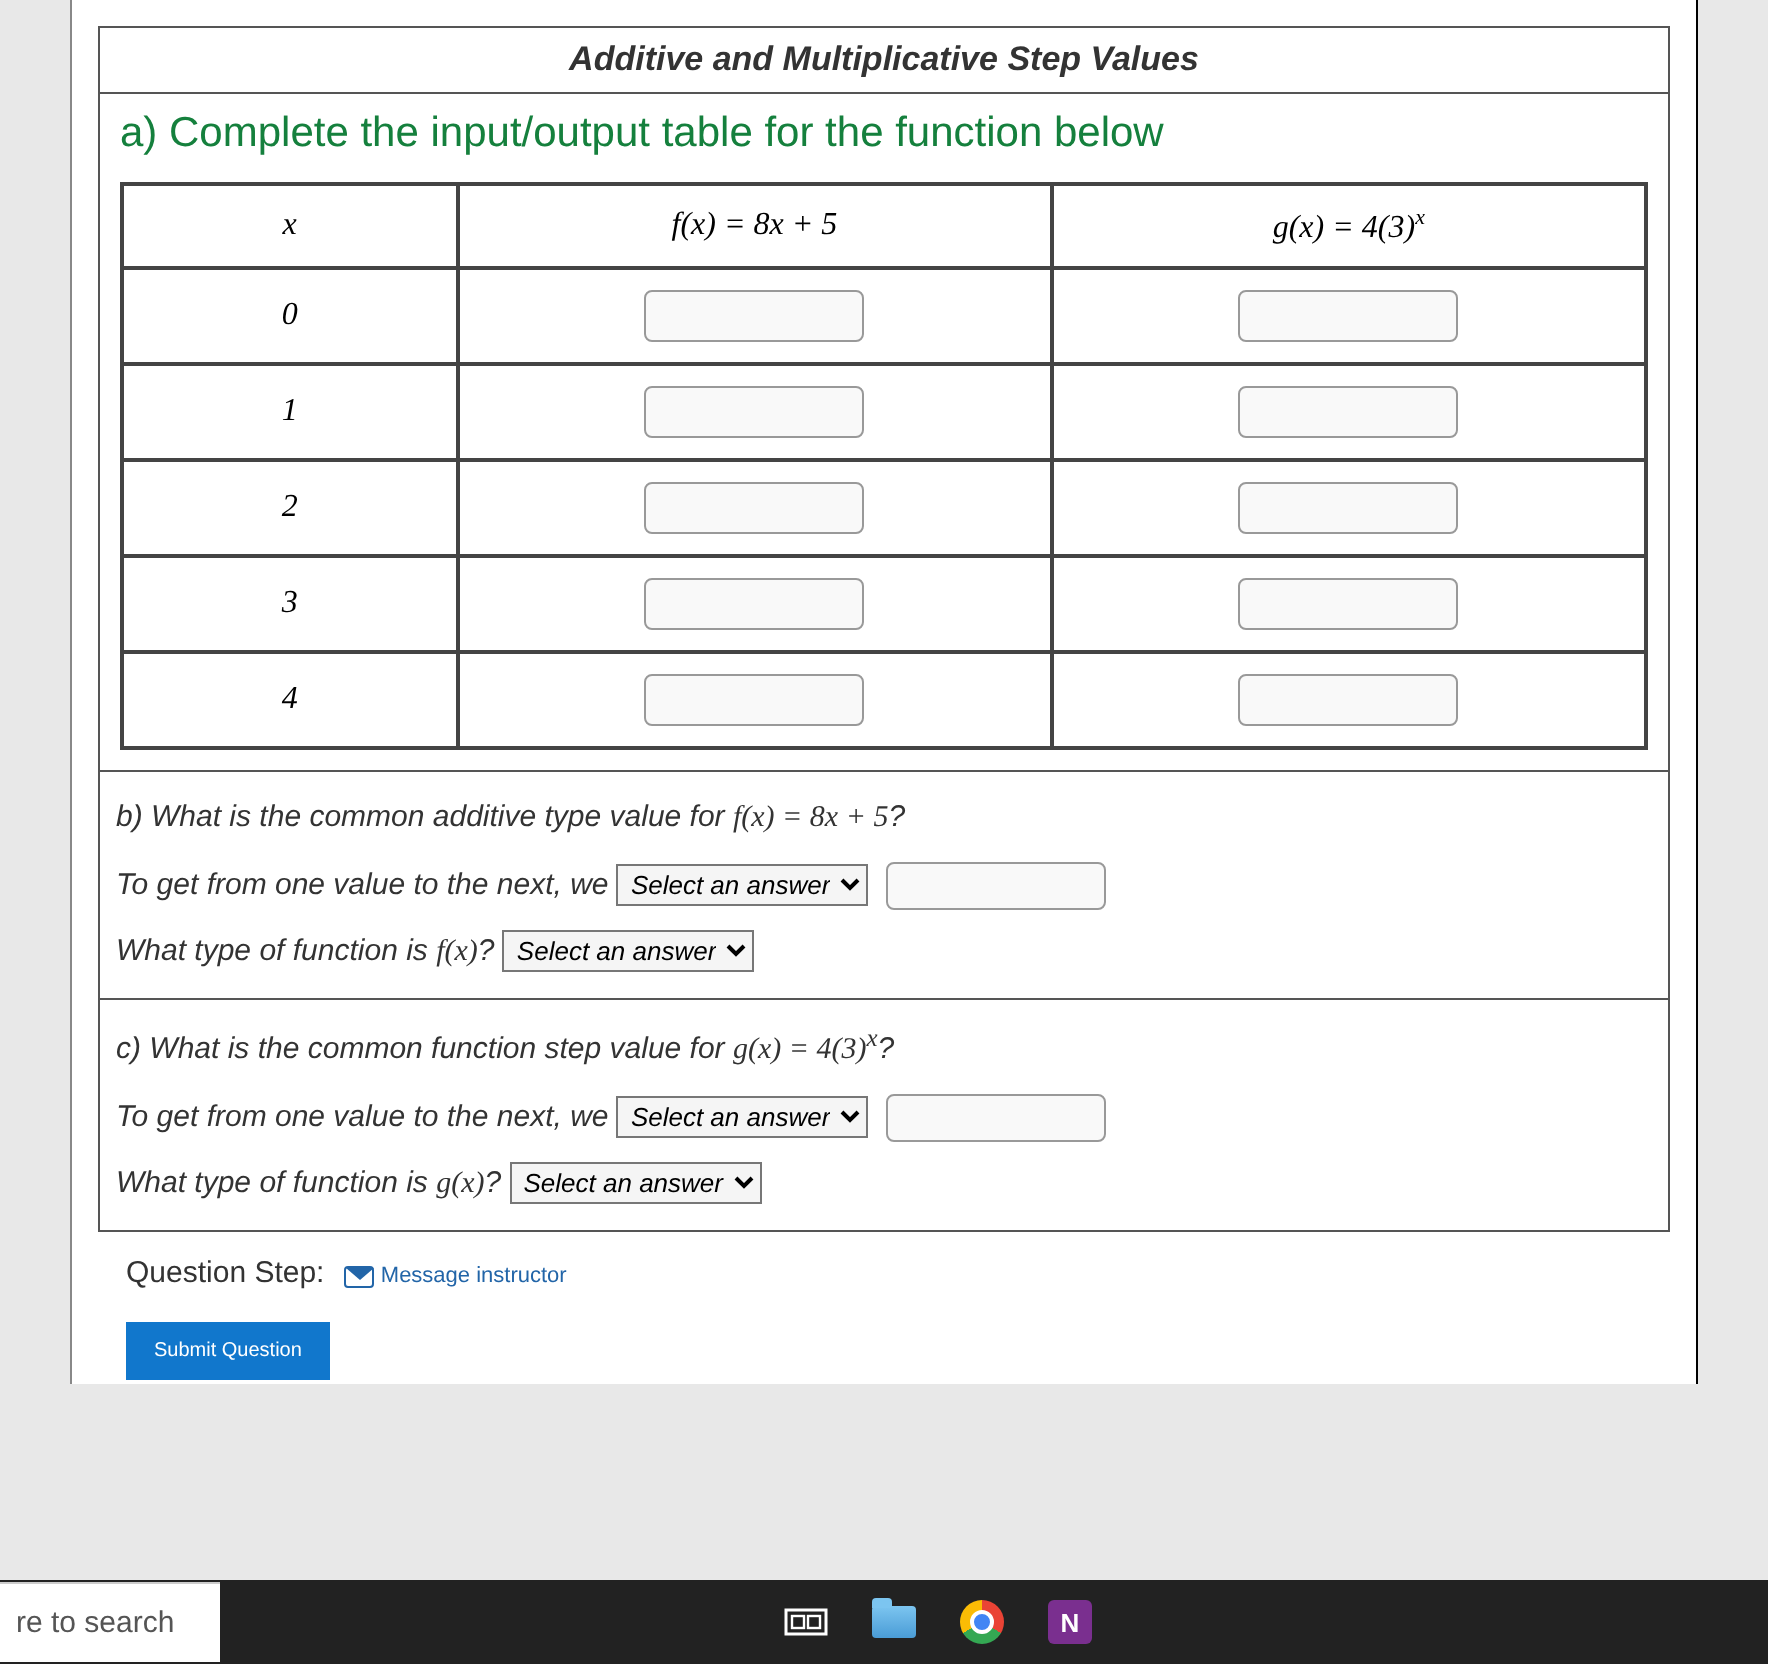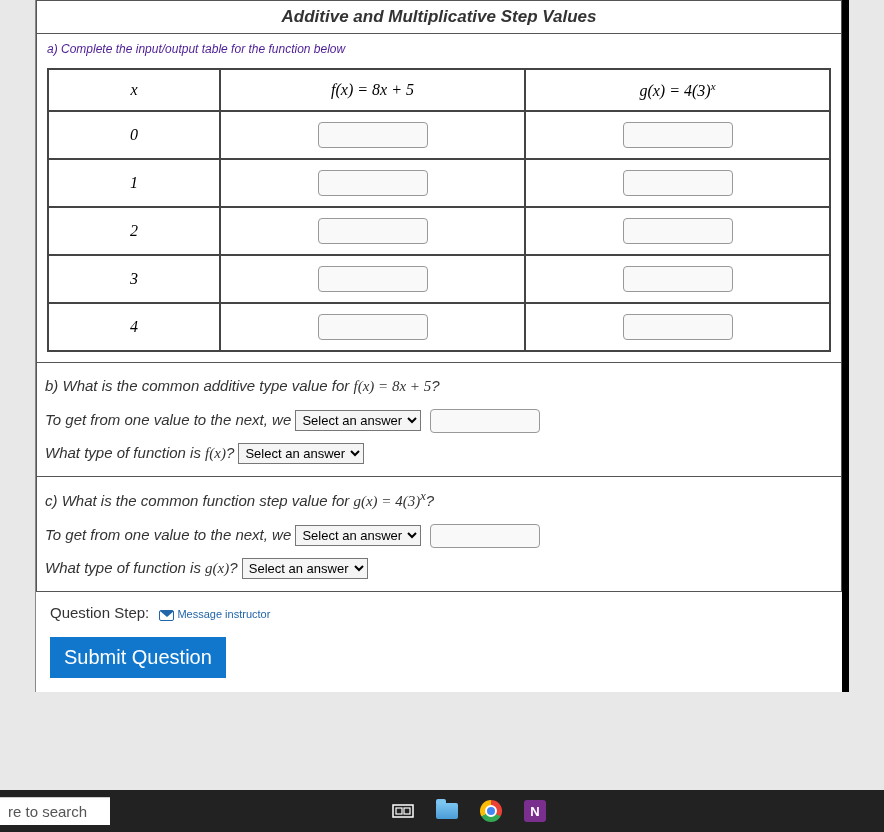--- a/index.html
+++ b/index.html
@@ -8,46 +8,45 @@
     font-family: Arial, sans-serif;
     background: #e8e8e8;
     width: 884px;
     height: 832px;
     overflow: hidden;
     position: relative;
   }
   .page-container {
     background: #fff;
     margin: 0 35px;
-    padding: 0;
+    padding: 13px;
     position: relative;
     height: 692px;
     border-left: 1px solid #888;
-    border-right: 7px solid #000000;
+    border-right: 1px solid #000000;
   }
   .main-table {
     width: 100%;
     border-collapse: collapse;
   }
   .main-table td, .main-table th {
     border: 1px solid #555;
     padding: 6px 8px;
   }
   .title-cell {
     text-align: center;
     font-style: italic;
     font-weight: bold;
     font-size: 17px;
     color: #333;
     padding: 8px;
   }
   .part-label {
-    font-style: italic;
-    font-size: 12px;
-    color: #4c1d95;
+    font-size: 21px;
+    color: #15803d;
     padding: 8px 10px;
   }
   .inner-table {
     width: calc(100% - 20px);
     margin: 4px 10px 10px 10px;
     border-collapse: collapse;
   }
   .inner-table th, .inner-table td {
     border: 2px solid #444;
     padding: 10px 6px;
@@ -85,20 +84,21 @@
     line-height: 2.2;
   }
   .inline-math {
     font-family: Georgia, serif;
   }
   select.answer-select {
     font-size: 13px;
     padding: 1px 2px;
     border: 1px solid #777;
     background: #f5f5f5;
+    font-style: italic;
   }
   .small-input {
     width: 110px;
     height: 24px;
     border: 1px solid #999;
     border-radius: 4px;
     background: #f9f9f9;
     margin-left: 4px;
     vertical-align: middle;
   }
@@ -130,37 +130,37 @@
     width: 0; height: 0;
     border-left: 7.5px solid transparent;
     border-right: 7.5px solid transparent;
     border-top: 6px solid #2265a8;
   }
   .submit-btn {
     background: #1177cc;
     color: #fff;
     border: none;
     padding: 9px 14px;
-    font-size: 20px;
+    font-size: 10px;
     margin: 8px 0 0 14px;
     cursor: pointer;
   }
   .taskbar {
     position: absolute;
     bottom: 0;
     left: 0;
     right: 0;
     height: 42px;
     background: #222;
     display: flex;
     align-items: center;
   }
   .search-box {
     background: #fff;
-    height: 28px;
+    height: 40px;
     width: 110px;
     display: flex;
     align-items: center;
     padding-left: 8px;
     color: #555;
     font-size: 15px;
     border-top: 1px solid #ccc;
   }
   .taskbar-icons {
     margin-left: 280px;

